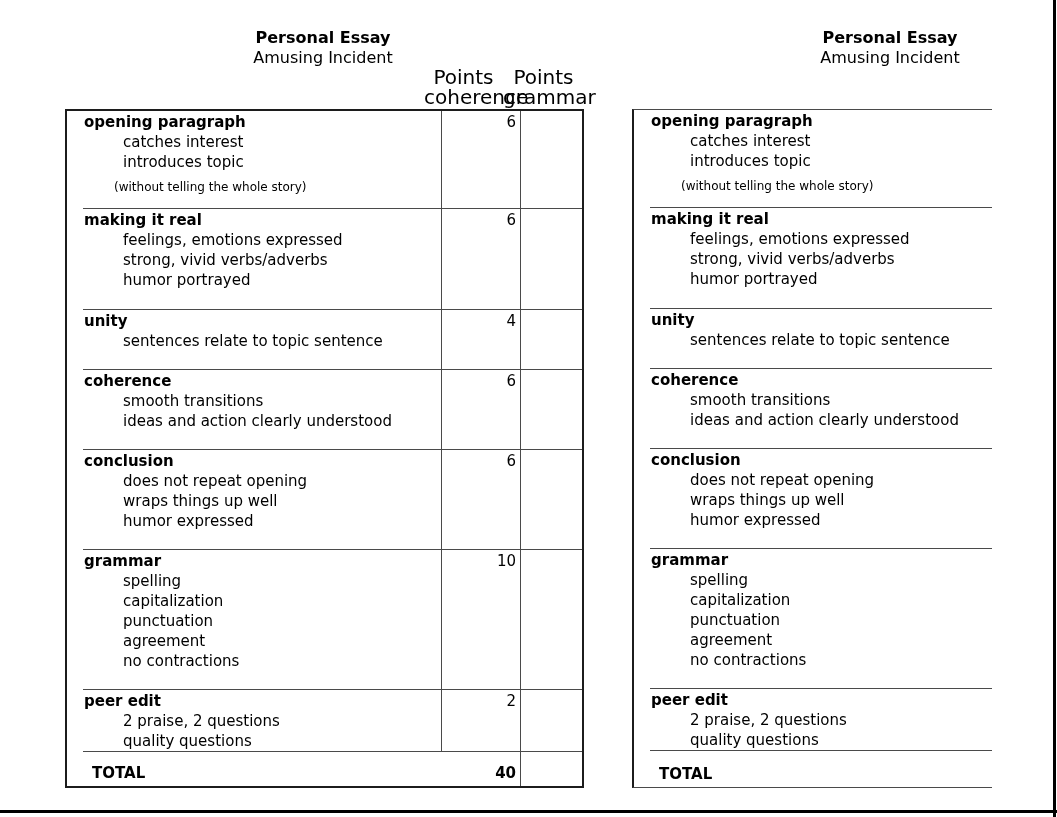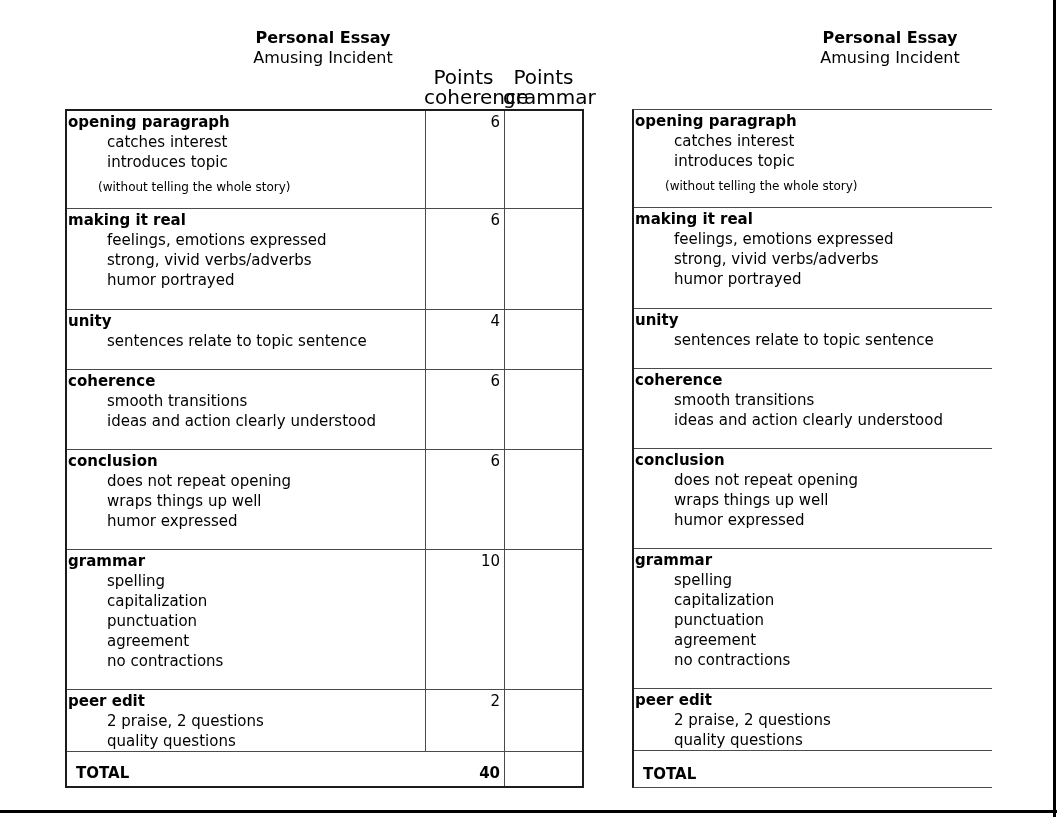--- a/index.html
+++ b/index.html
@@ -40,20 +40,21 @@
     left: 632px; width: 360px;
     border-left: 2px solid #1c1c1c;
     border-top: 1px solid #4a4a4a;
     border-bottom: 1px solid #4a4a4a;
   }
   .row {
     display: flex;
     box-sizing: border-box;
     border-bottom: 1px solid #4a4a4a;
     flex: 0 0 auto;
+    margin-left: 16px;
   }
   .row:last-child { border-bottom: none; flex: 1 1 auto; }
   .cell { box-sizing: border-box; }
   .label-cell { flex: 1 1 auto; padding: 1px 0 0 0; overflow: hidden; }
   .table-left .label-cell { flex: 0 0 359px; border-right: 1px solid #4a4a4a; }
   .points-cell {
     flex: 0 0 79px; border-right: 1px solid #4a4a4a;
     text-align: right; padding: 1px 4px 0 0;
     font-size: 15px; line-height: 20px;
   }

